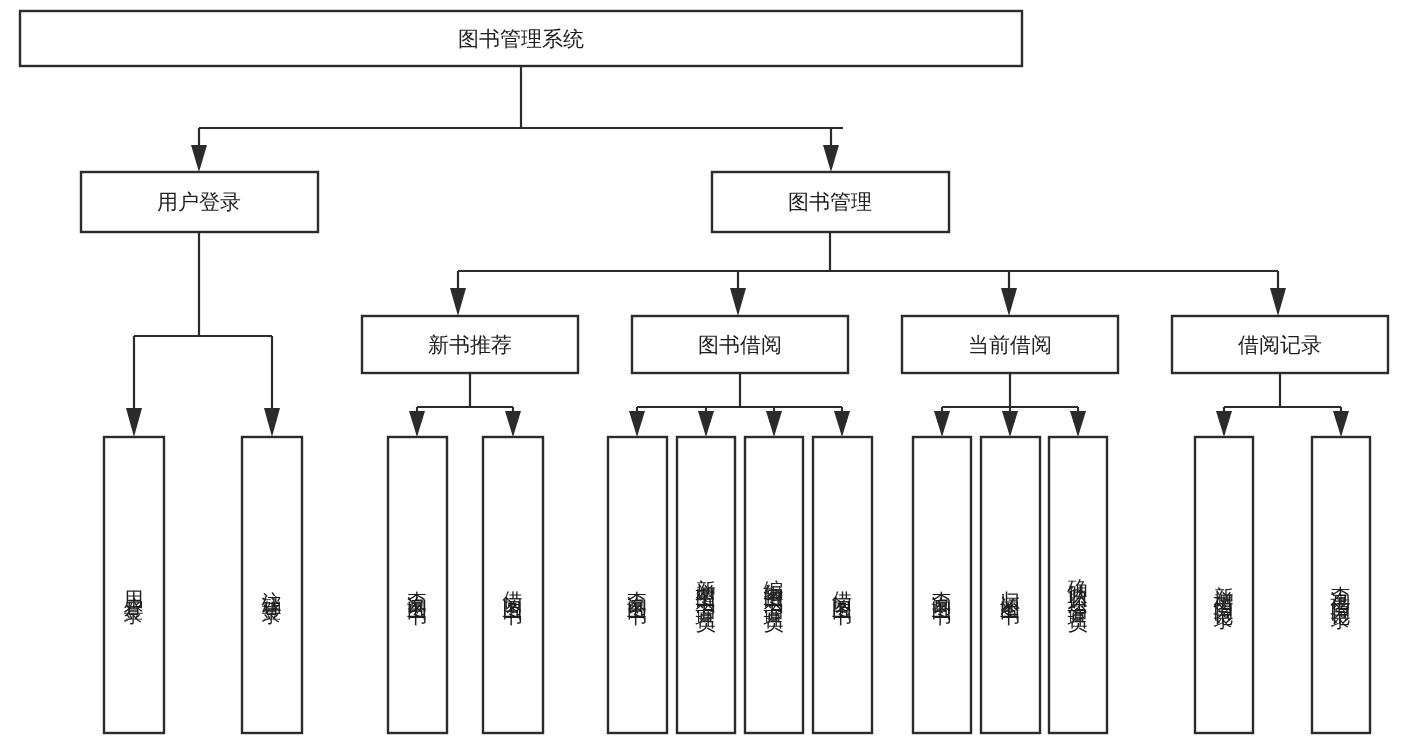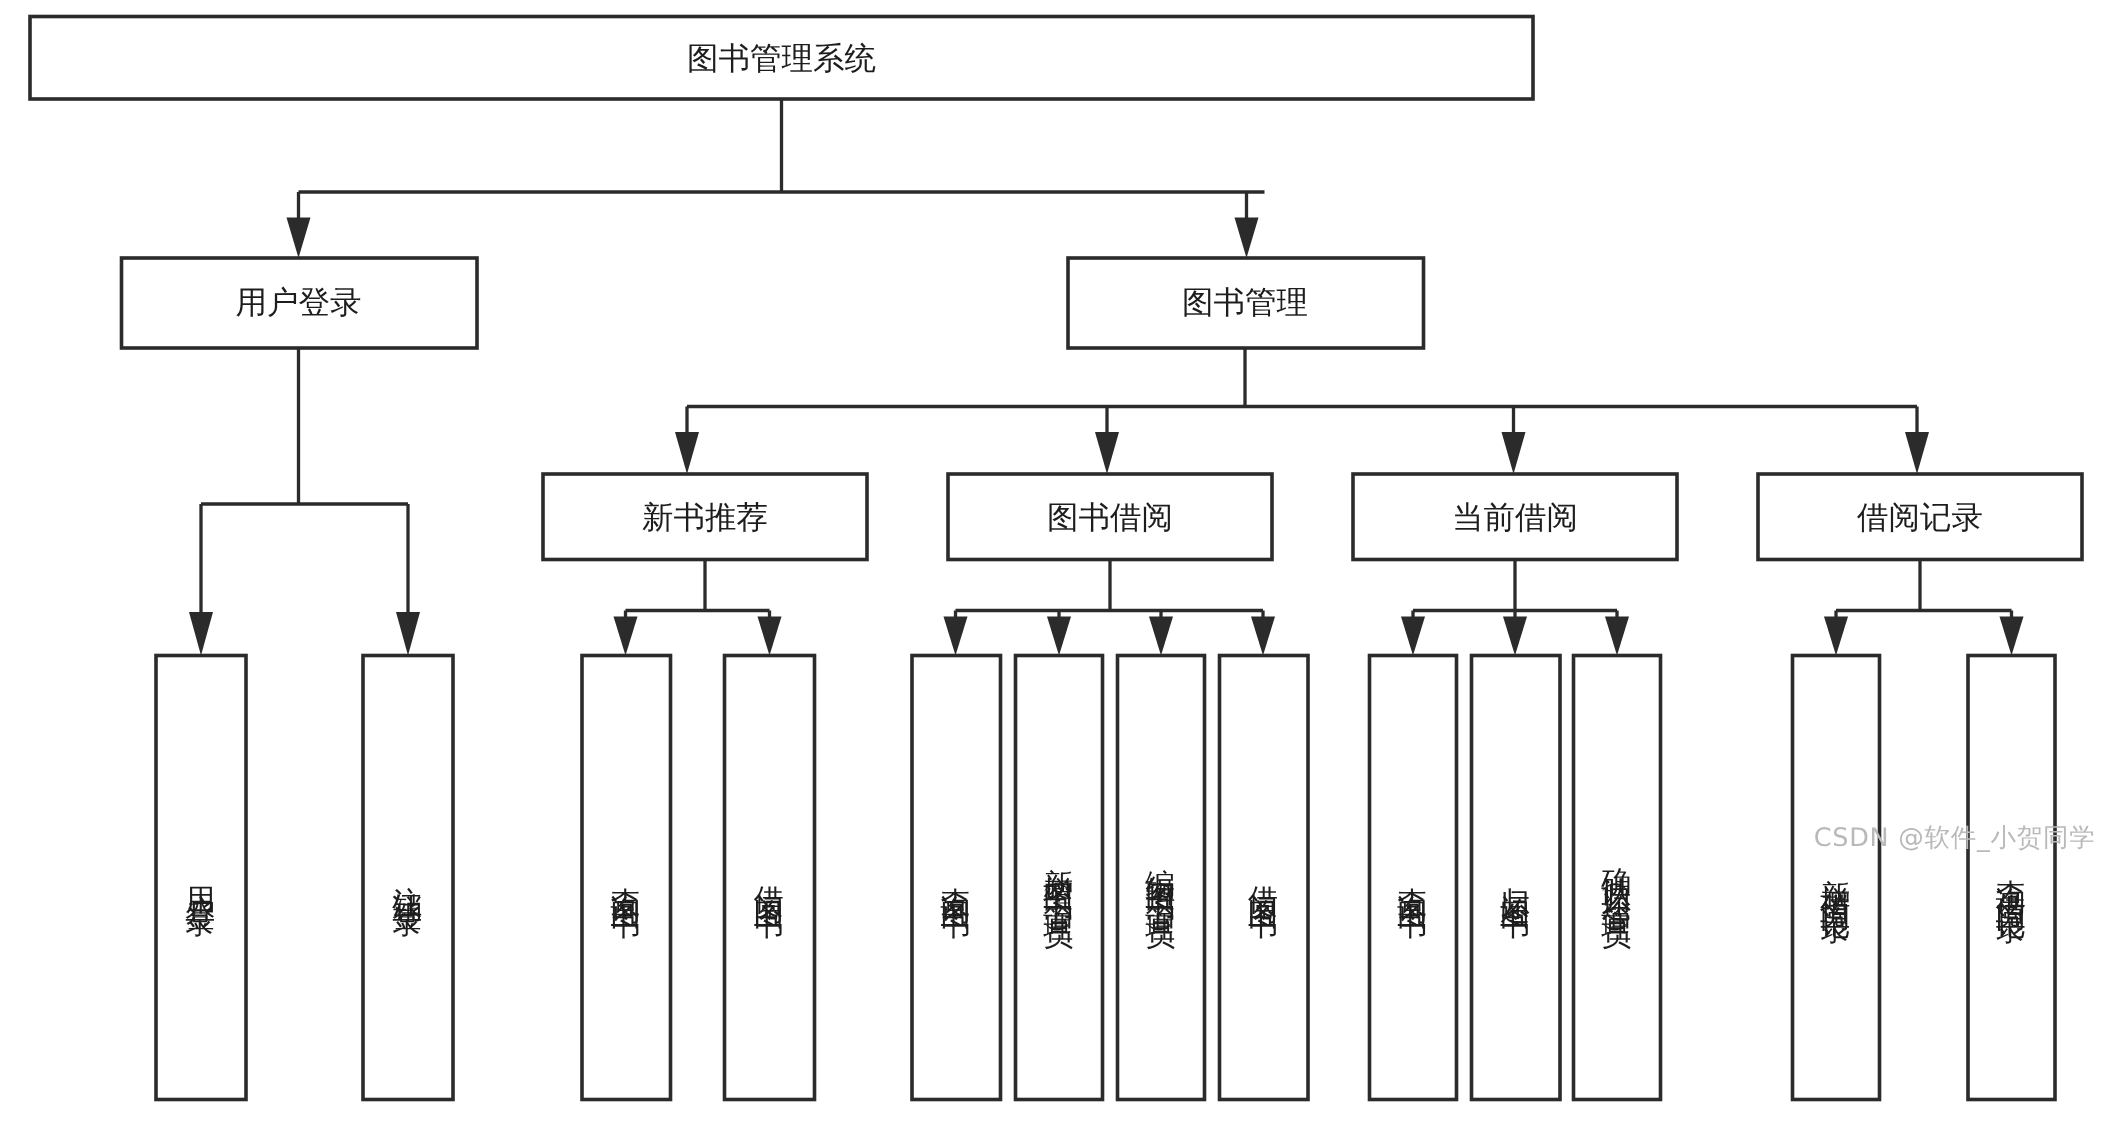--- a/index.html
+++ b/index.html
@@ -237,15 +237,14 @@
   <div class="vlabel" style="left:913px; top:437px; width:58px; height:296px;">查询图书</div>
 
   <div class="vlabel" style="left:981px; top:437px; width:59px; height:296px;">归还图书</div>
 
   <div class="vlabel" style="left:1049px; top:437px; width:58px; height:296px;">确认归还（管理员）</div>
 
   <div class="vlabel" style="left:1195px; top:437px; width:58px; height:296px;">新增借阅记录</div>
 
   <div class="vlabel" style="left:1312px; top:437px; width:58px; height:296px;">查询借阅记录</div>
 
-  <div class="watermark">CSDN @软件_小贺同学</div>
 
 </div>
 
 </body></html>

